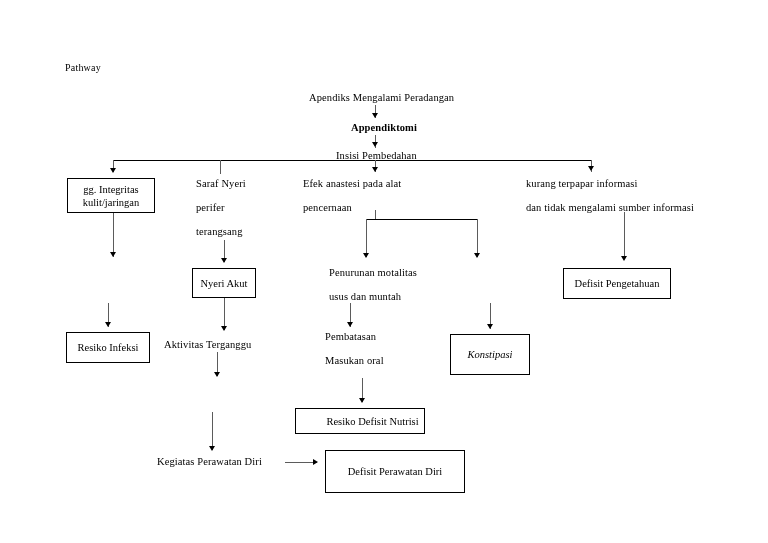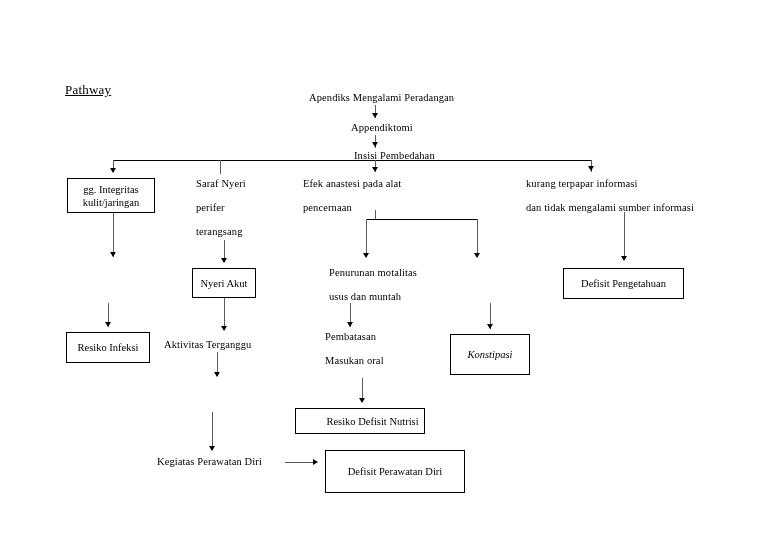--- a/index.html
+++ b/index.html
@@ -19,25 +19,23 @@
   .txt {
     position: absolute;
     font-size: 10.5px;
     line-height: 12px;
     color: #000000;
     white-space: pre-line;
     letter-spacing: 0.1px;
   }
   .title {
     position: absolute;
-    font-size: 13px;
-    text-decoration: underline;
+    font-size: 10px;
     color: #000000;
     letter-spacing: 0.2px;
-    margin-top: 20px;
   }
   .box {
     position: absolute;
     border: 1.1px solid #000000;
     box-sizing: border-box;
     display: flex;
     align-items: center;
     justify-content: center;
     text-align: center;
     font-size: 10.5px;
@@ -83,25 +81,25 @@
 <body>
 
 <div id="page">
 
   <div class="title" style="left:65px; top:62px;">Pathway</div>
 
   <div class="txt" style="left:309px; top:92px;">Apendiks Mengalami Peradangan</div>
   <div class="vline" style="left:375px; top:105px; height:13px;"></div>
   <div class="arrowdown" style="left:371.5px; top:113px;"></div>
 
-  <div class="txt" style="left:351px; top:122px;">Appendiktomi</div>
+  <div class="txt" style="left:351px; top:122px;font-weight:bold;">Appendiktomi</div>
   <div class="vline" style="left:375px; top:135px; height:13px;"></div>
   <div class="arrowdown" style="left:371.5px; top:142px;"></div>
 
-  <div class="txt" style="left:354px; top:150px;text-align:right;">Insisi Pembedahan</div>
+  <div class="txt" style="left:336px; top:150px;text-align:right;">Insisi Pembedahan</div>
 
   <div class="hline" style="left:113px; top:160px; width:478px;"></div>
   <div class="vline" style="left:113px; top:160px; height:12px;"></div>
   <div class="arrowdown" style="left:109.5px; top:168px;"></div>
 
   <div class="vline" style="left:220px; top:160px; height:14px;"></div>
 
   <div class="vline" style="left:375px; top:160px; height:12px;"></div>
   <div class="arrowdown" style="left:371.5px; top:167px;"></div>
 
@@ -147,21 +145,21 @@
 
   <div class="txt" style="left:329px; top:267px;">Penurunan motalitas
 
 usus dan muntah</div>
   <div class="vline" style="left:350px; top:303px; height:24px;"></div>
   <div class="arrowdown" style="left:346.5px; top:322px;"></div>
 
   <div class="vline" style="left:490px; top:303px; height:26px;"></div>
   <div class="arrowdown" style="left:486.5px; top:324px;"></div>
 
-  <div class="box" style="left:563px; top:268px; width:121px; height:31px;">Defisit Pengetahuan</div>
+  <div class="box" style="left:563px; top:268px; width:108px; height:31px;">Defisit Pengetahuan</div>
 
   <div class="box" style="left:66px; top:332px; width:84px; height:31px;">Resiko Infeksi</div>
 
   <div class="txt" style="left:164px; top:339px;">Aktivitas Terganggu</div>
   <div class="vline" style="left:217px; top:352px; height:24px;"></div>
   <div class="arrowdown" style="left:213.5px; top:372px;"></div>
 
   <div class="txt" style="left:325px; top:331px;">Pembatasan
 
 Masukan oral</div>

